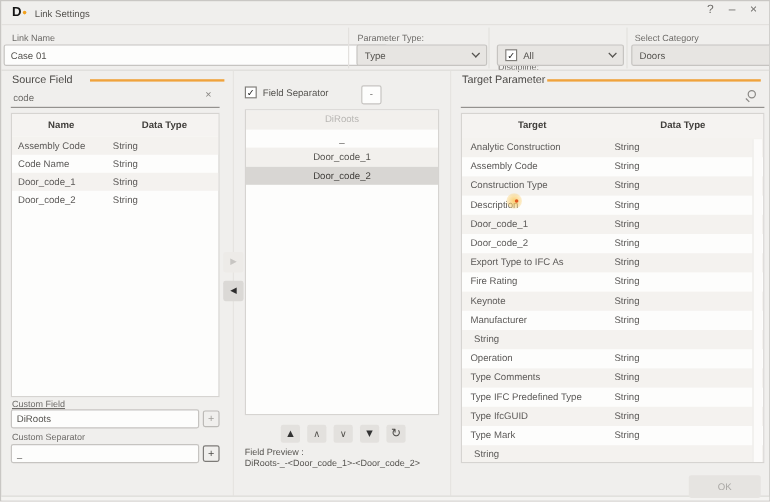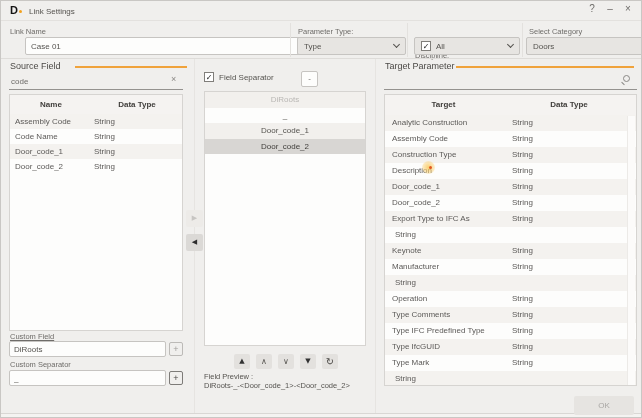--- a/index.html
+++ b/index.html
@@ -115,21 +115,21 @@
 
   <div class="titlebar">
     <span class="logo"><span>D</span><span class="logo-dot"></span></span>
     <span class="title">Link Settings</span>
     <span class="winctl ctl-help">?</span>
     <span class="winctl ctl-min">–</span>
     <span class="winctl ctl-close">×</span>
   </div>
 
   <span class="flabel" style="left:9px; top:26px;">Link Name</span>
-  <input class="tinput" style="left: 24px; top: 36px; width: 320px;" value="Case 01">
+  <input class="tinput" style="left: 2px; top: 36px; width: 320px;" value="Case 01">
 
   <span class="vsep-form" style="left:289px;"></span>
 
   <span class="flabel" style="left:297px; top:26px;">Parameter Type:</span>
   <div class="dropdown" style="left:296px; top:36px; width:109px;">
     <span class="val">Type</span>
     <span class="chev"></span>
   </div>
 
   <span class="vsep-form" style="left:406px;"></span>
@@ -264,20 +264,21 @@
       </div>
         <div class="tbl-row">
         <span class="c1">Door_code_2</span>
         <span class="c2">String</span>
       </div>
         <div class="tbl-row alt">
         <span class="c1">Export Type to IFC As</span>
         <span class="c2">String</span>
       </div>
         <div class="tbl-row">
+        <span class="c1">Fire Rating</span>
         <span class="c2">String</span>
       </div>
         <div class="tbl-row alt">
         <span class="c1">Keynote</span>
         <span class="c2">String</span>
       </div>
         <div class="tbl-row">
         <span class="c1">Manufacturer</span>
         <span class="c2">String</span>
       </div>

